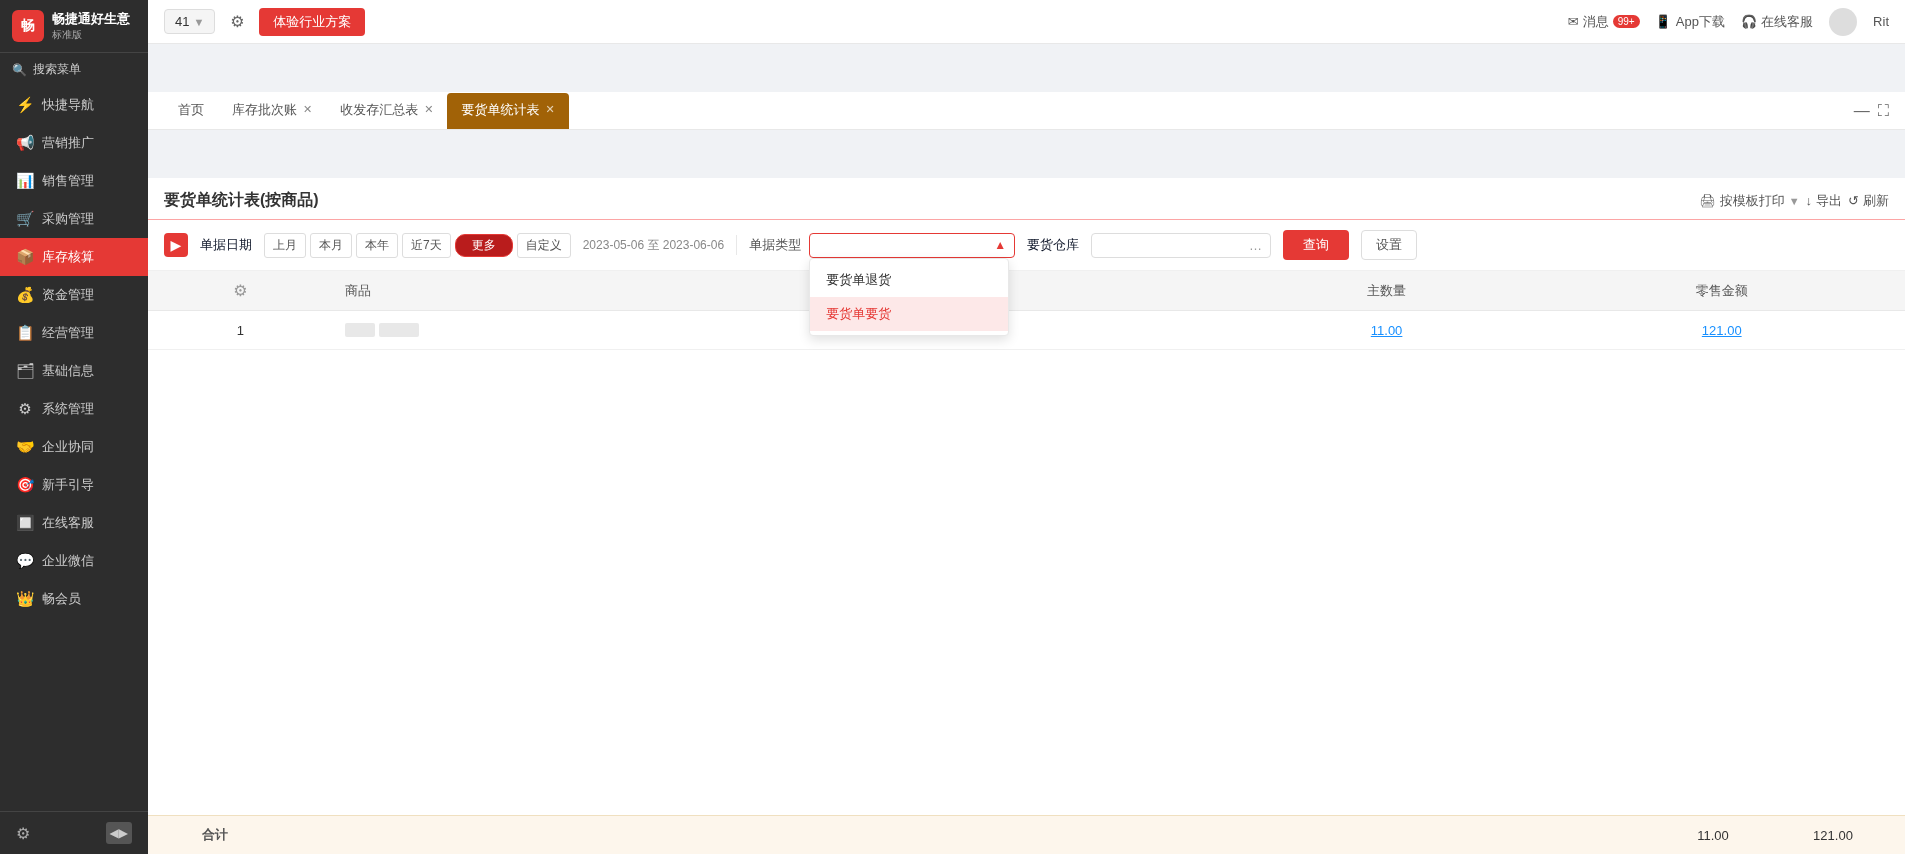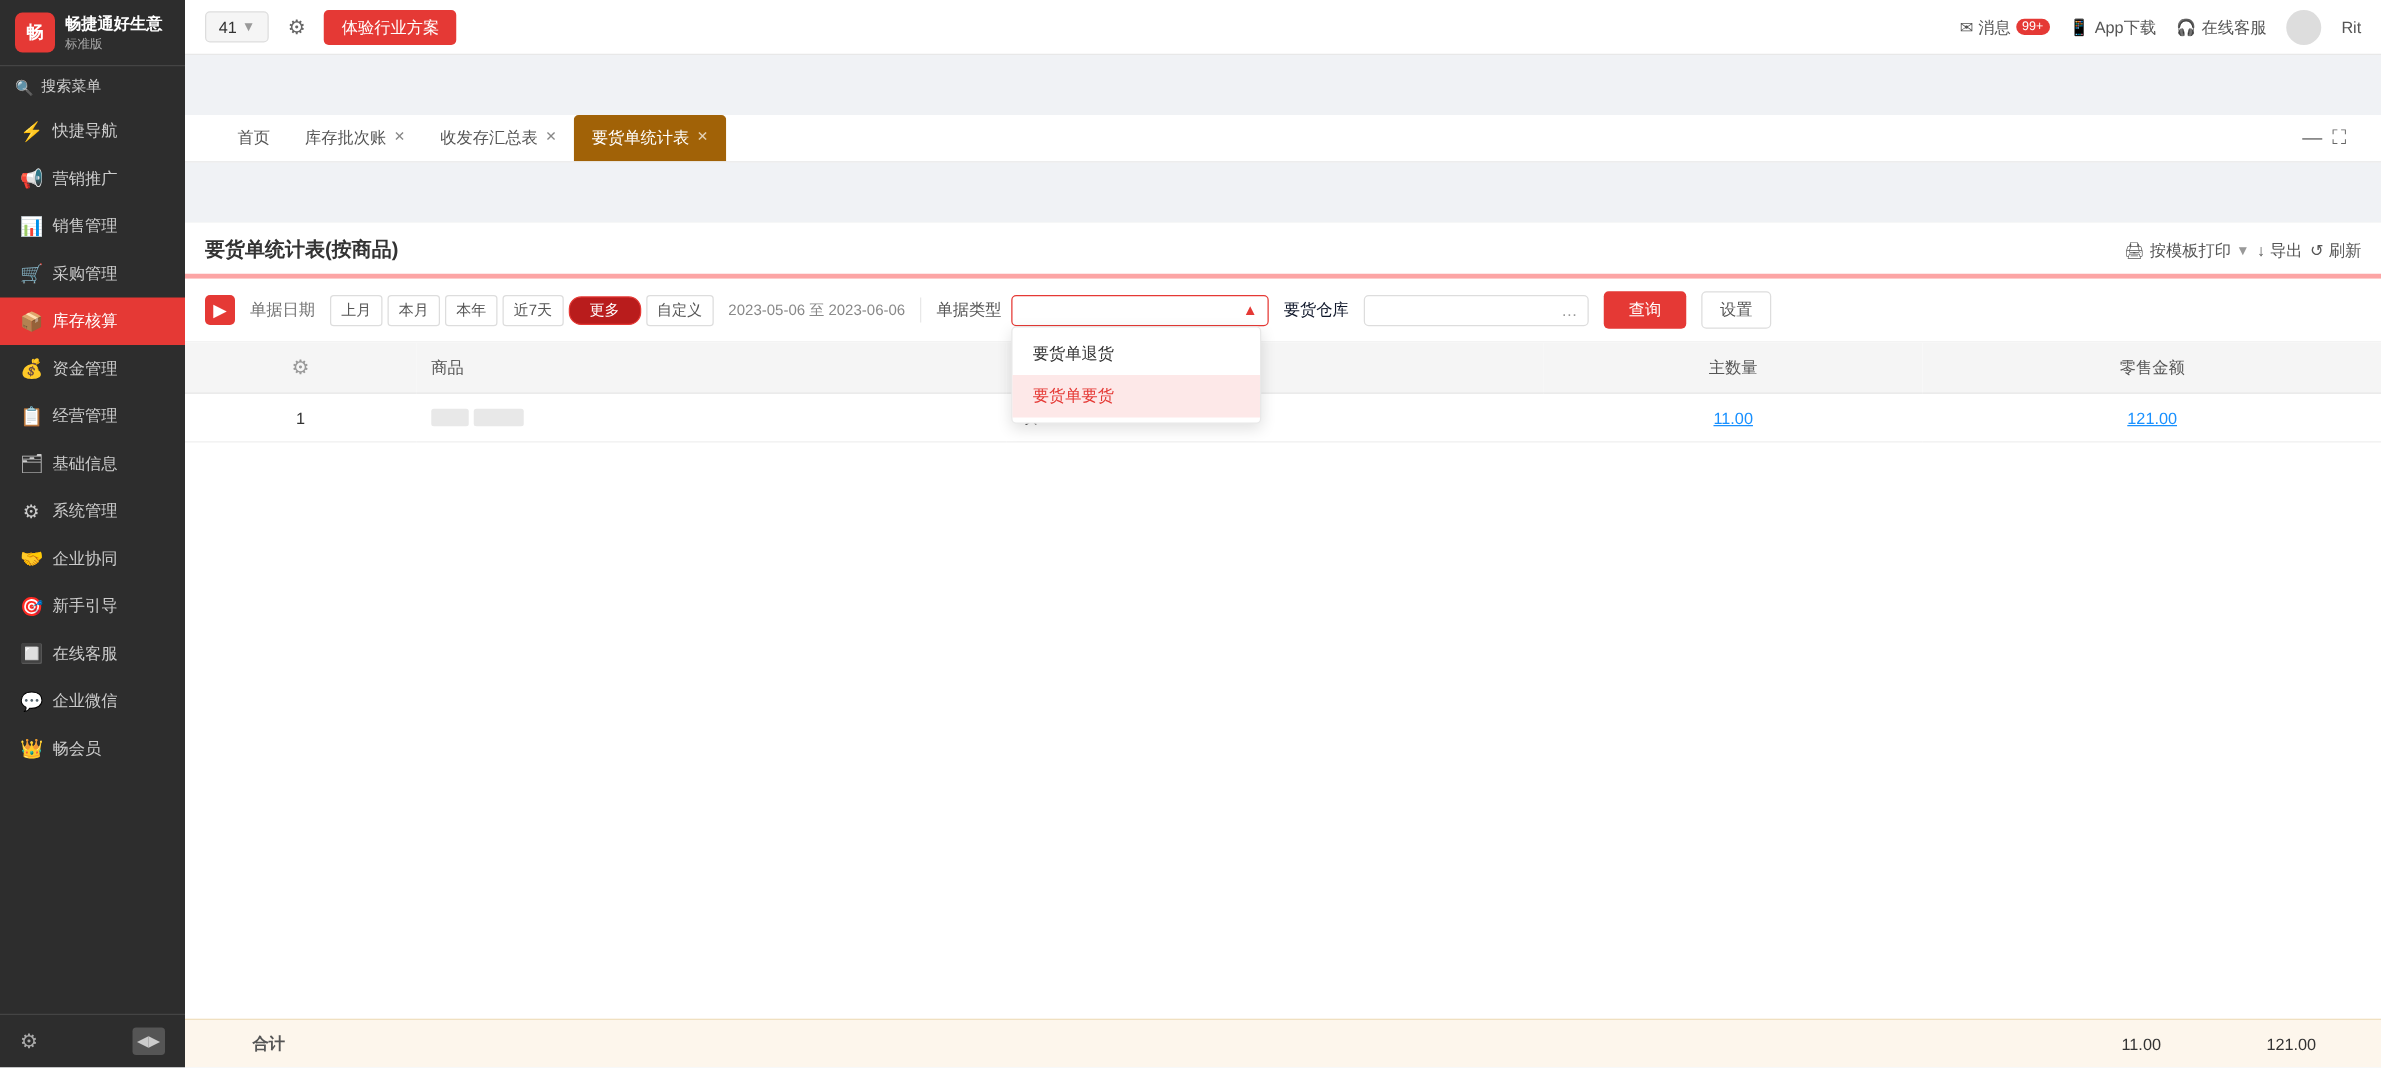--- a/index.html
+++ b/index.html
@@ -147,21 +147,22 @@
       padding: 1px 5px;
       min-width: 18px;
       text-align: center;
     }
     .user-avatar { width: 28px; height: 28px; background: #ddd; border-radius: 50%; cursor: pointer; }
 
     
     .tabs-bar {
       background: #fff;
       display: flex;
-      padding: 0 28px;
+      align-items: center;
+      padding: 0 16px;
       border-bottom: 1px solid #e8e8e8;
       height: 38px;
       gap: 0;
       flex-shrink: 0;
     }
     .tab {
       display: flex;
       align-items: center;
       gap: 6px;
       padding: 8px 14px;
@@ -199,21 +200,21 @@
       display: flex;
       flex-direction: column;
     }
 
     
     .page-header {
       display: flex;
       align-items: center;
       justify-content: space-between;
       padding: 12px 16px 8px 16px;
-      border-bottom: 4px solid #fca5a5;
+      border-bottom: 1px solid #fca5a5;
     }
     .page-title {
       font-size: 16px;
       font-weight: bold;
       color: #333;
     }
 
     
     .filter-bar {
       display: flex;
@@ -228,21 +229,21 @@
     .filter-expand-btn {
       width: 24px; height: 24px;
       background: #e53935;
       border-radius: 4px;
       display: flex; align-items: center; justify-content: center;
       color: white;
       cursor: pointer;
       font-size: 14px;
       flex-shrink: 0;
     }
-    .filter-label { color: #737373; font-size: 13px; white-space: nowrap; }
+    .filter-label { color: #0f172a; font-size: 13px; white-space: nowrap; }
     .date-presets { display: flex; align-items: center; gap: 4px; }
     .date-preset-btn {
       padding: 3px 8px;
       font-size: 12px;
       border: 1px solid #ddd;
       border-radius: 3px;
       cursor: pointer;
       color: #555;
       background: #fff;
       font-family: inherit;

